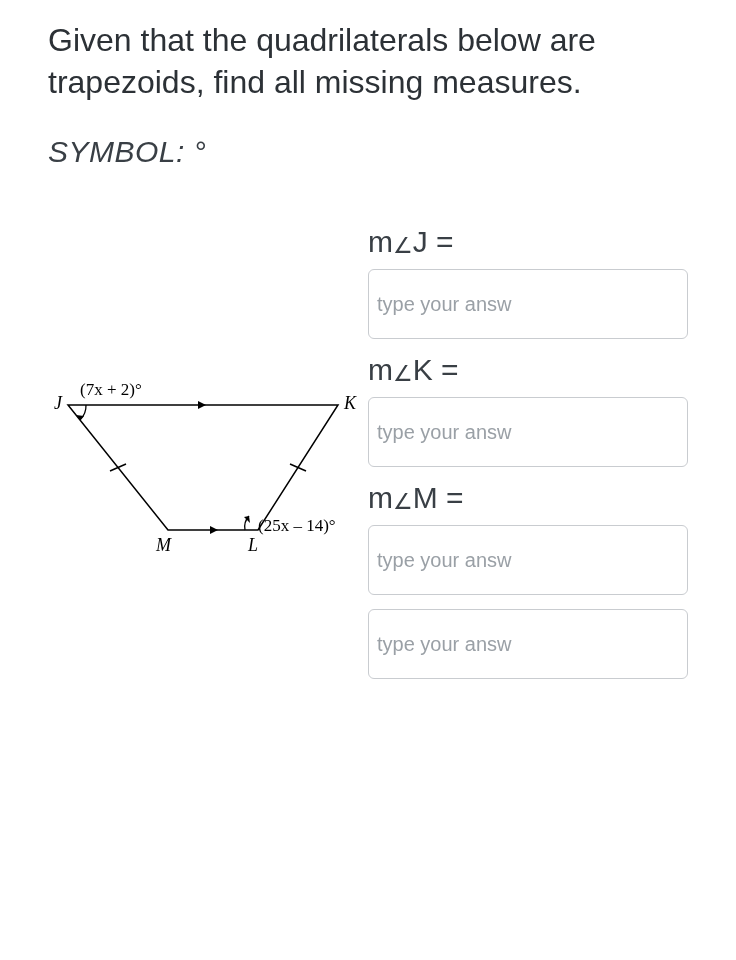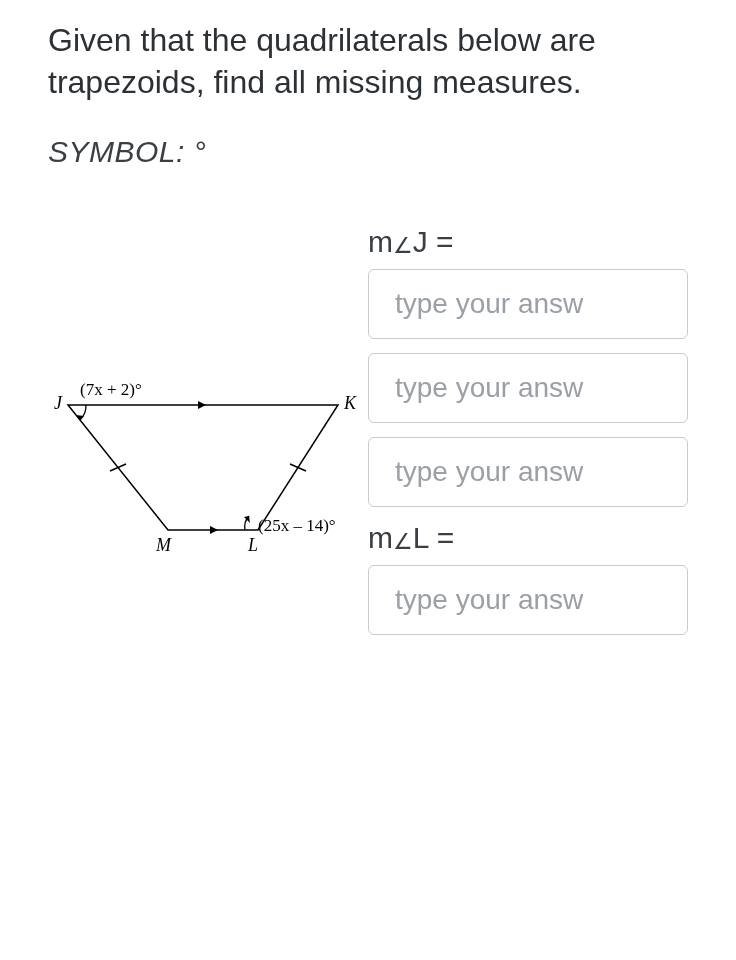--- a/index.html
+++ b/index.html
@@ -48,22 +48,22 @@
     }
     .a-label .angle {
       font-size: 22px;
       vertical-align: -1px;
     }
     .a-input {
       width: 100%;
       height: 70px;
       border: 1.5px solid #c9ccd0;
       border-radius: 6px;
-      font-size: 28px;
-      padding: 0 26px;
+      font-size: 20px;
+      padding: 0 8px;
       color: #393f45;
       font-family: inherit;
       margin-bottom: 14px;
       outline: none;
     }
     .a-input::placeholder { color: #9aa0a6; }
     svg { display: block; }
   </style>
 </head>
 <body>
@@ -94,20 +94,21 @@
       <text x="200" y="176" font-size="18" font-style="italic" font-family="Georgia,serif" fill="#000">L</text>
       <text x="32" y="20" font-size="17" font-family="Georgia,serif" fill="#000">(7x + 2)°</text>
       <text x="210" y="156" font-size="17" font-family="Georgia,serif" fill="#000">(25x – 14)°</text>
     </svg>
   </div>
 
   <div class="answers-col">
     <div class="a-label">m<span class="angle">∠</span>J =</div>
     <input class="a-input" type="text" placeholder="type your answ" style="">
 
+    <div class="a-label">m<span class="angle">∠</span>K =</div>
     <input class="a-input" type="text" placeholder="type your answ" style="">
 
+    <div class="a-label">m<span class="angle">∠</span>M =</div>
     <input class="a-input" type="text" placeholder="type your answ" style="">
 
-    <div class="a-label">m<span class="angle">∠</span>L =</div>
     <input class="a-input" type="text" placeholder="type your answ" style="">
   </div>
 </div>
 
 </body></html>

